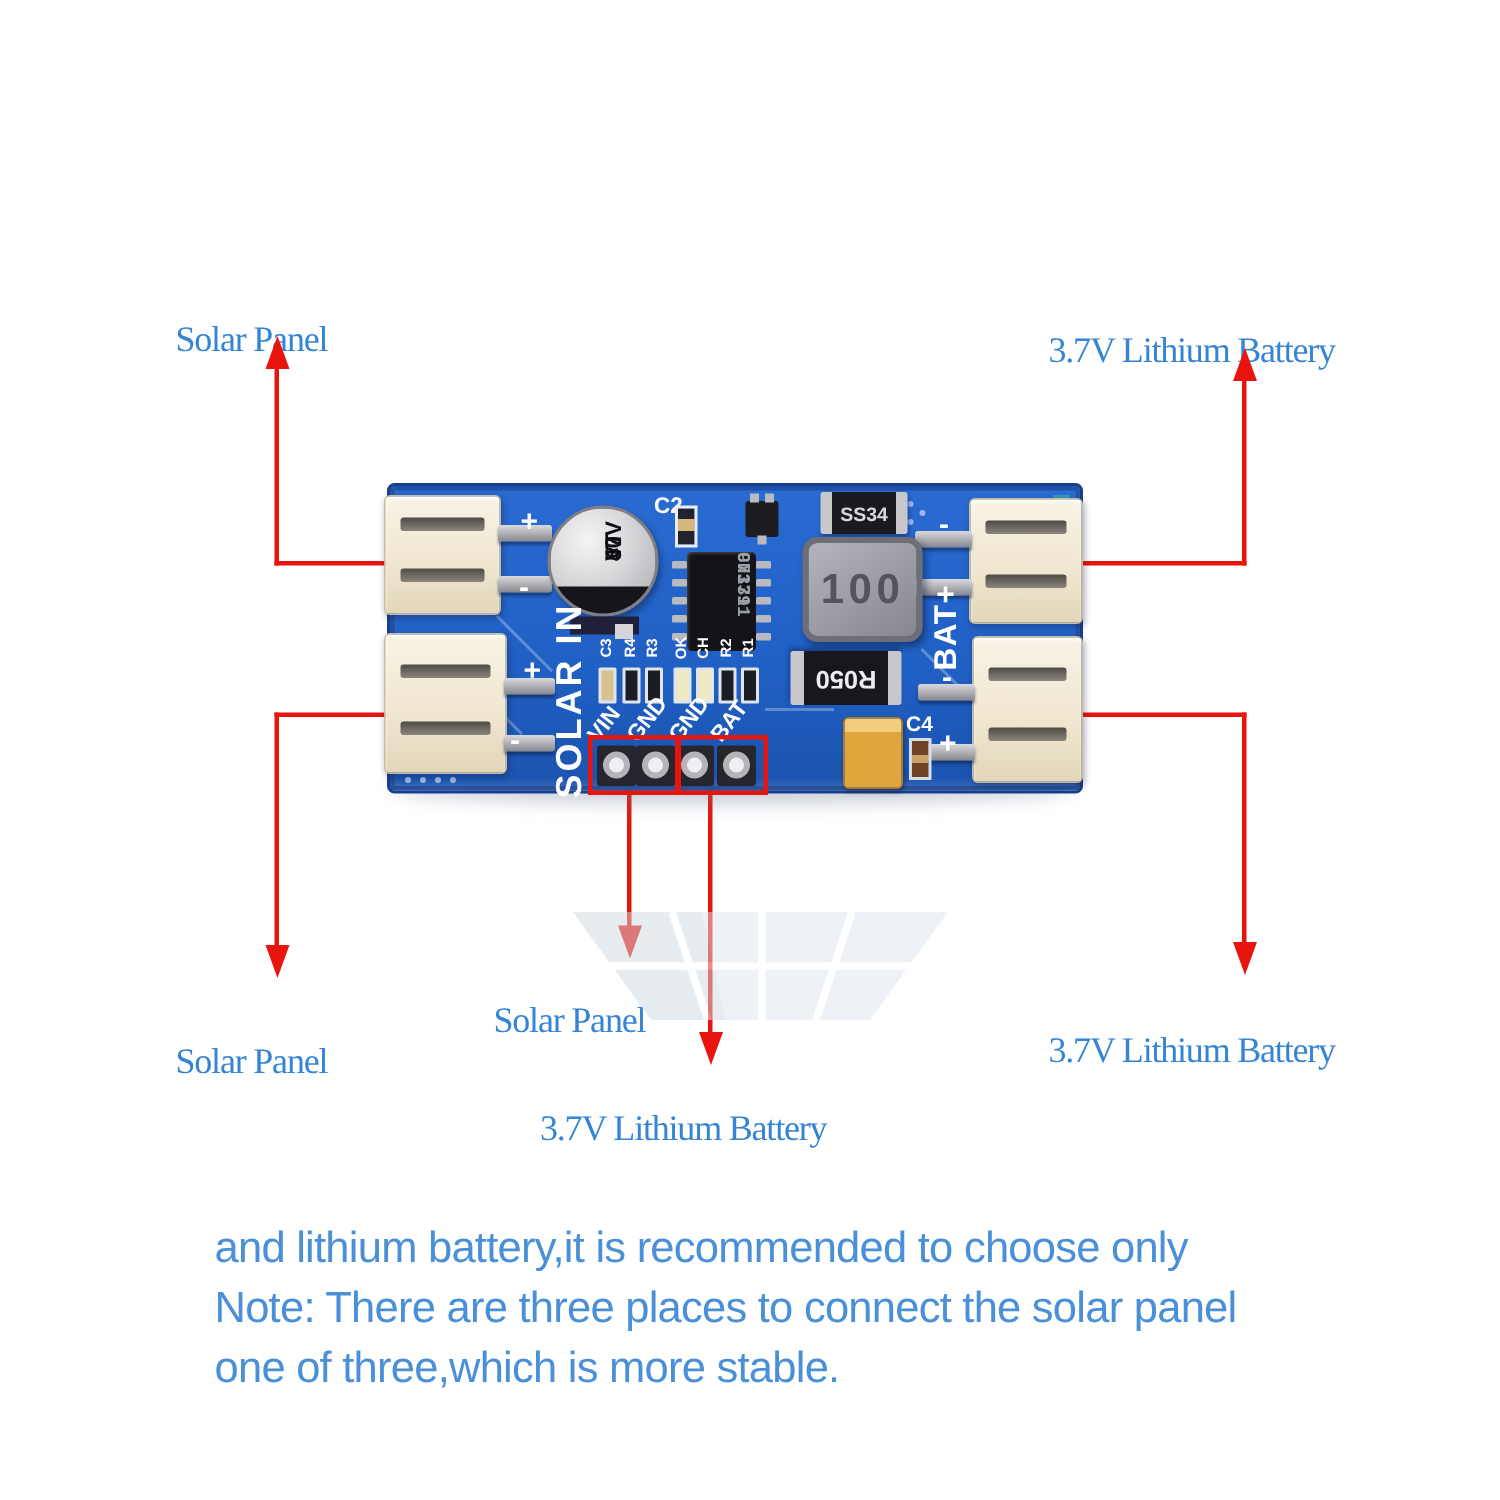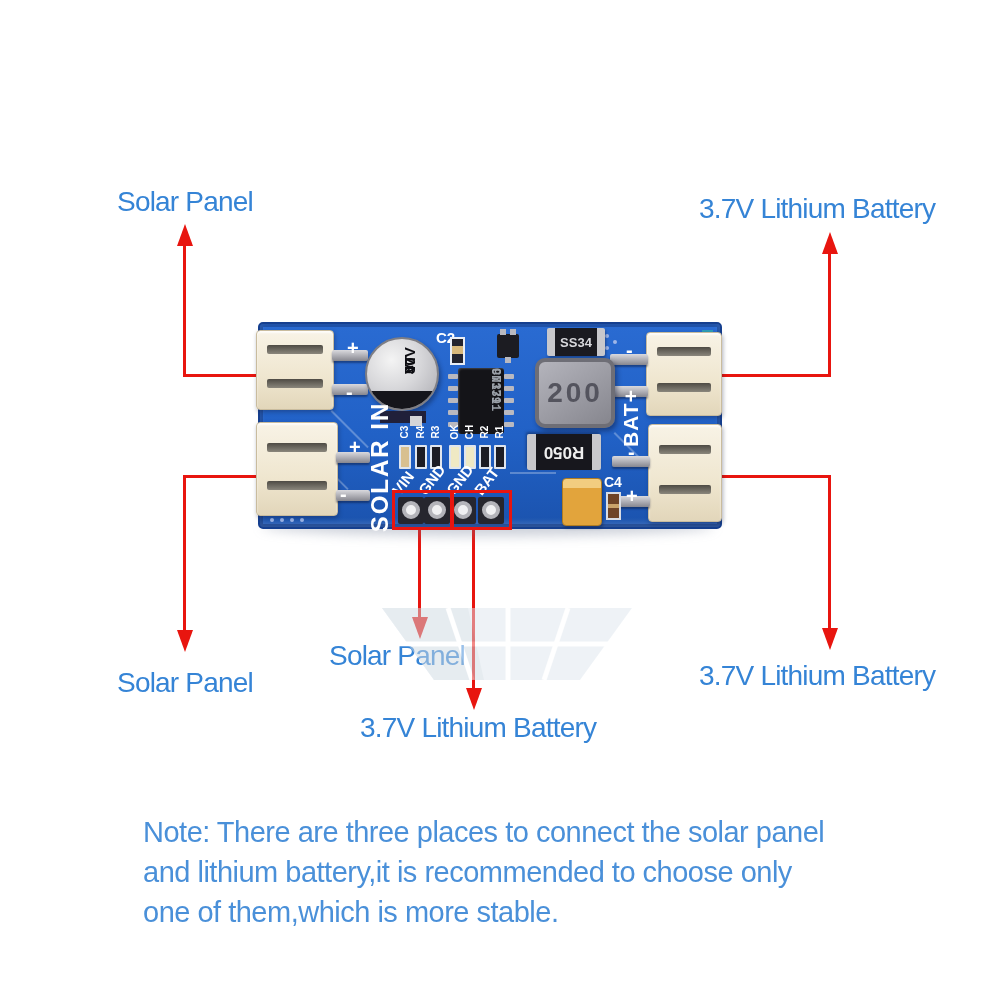--- a/index.html
+++ b/index.html
@@ -2,22 +2,22 @@
 <html><head>
 <meta charset="utf-8">
 <style>
   html,body{margin:0;padding:0;background:#fff;}
   .canvas{
     position:relative;width:1000px;height:1000px;background:#ffffff;overflow:hidden;
     font-family:"Liberation Sans",sans-serif;
   }
   
   .lbl{
-    position:absolute;color:#3584d6;font-size:28px;letter-spacing:-0.8px;
-    white-space:nowrap;font-family:Liberation Sans, sans-serif;
+    position:absolute;color:#3584d6;font-size:24px;letter-spacing:-0.8px;
+    white-space:nowrap;font-family:Liberation Serif, serif;margin-top:28px;
   }
   
   .note{
     position:absolute;left:143px;top:812px;color:#4a90d9;font-size:29px;
     line-height:40px;letter-spacing:-0.5px;white-space:nowrap;
   }
   
   .rl{position:absolute;background:#e8150f;}
   .hline{height:3px;}
   .vline{width:3px;}
@@ -240,21 +240,21 @@
     <div class="ic-text" style="left:188px;top:56px;width:66px;height:42px;">
       <div>CN3791</div>
       <div>97131</div>
     </div>
 
     <div class="diode" style="left:287px;top:4px;width:58px;height:28px;">
       <span>SS34</span>
     </div>
 
     <div class="inductor" style="left:275px;top:34px;width:80px;height:70px;">
-      <span>200</span>
+      <span>100</span>
     </div>
 
     <div class="r050" style="left:267px;top:110px;width:74px;height:36px;">
       <span>R050</span>
     </div>
 
     <div class="tant" style="left:302px;top:154px;width:40px;height:48px;"></div>
     <div class="silk" style="left:344px;top:150px;font-size:14px;">C4</div>
     <div style="left:346px;top:168px;width:15px;height:28px;border:2px solid #d8dce4;background:linear-gradient(180deg,#6e4326 0 40%,#caa36a 40% 60%,#6e4326 60%);"></div>
 
@@ -293,18 +293,18 @@
     <div class="pad-cell" style="left:218px;top:173px;">
         <div class="pad-ring" style="left:4px;top:4px;"></div>
       </div>
   </div>
 
   <div class="hlbox" style="left:392px;top:490px;width:56px;height:34px;"></div>
   <div class="hlbox" style="left:450px;top:490px;width:56px;height:34px;"></div>
 
 
   <div class="note">
+    <div>and lithium battery,it is recommended to choose only</div>
     <div>Note: There are three places to connect the solar panel</div>
-    <div>and lithium battery,it is recommended to choose only</div>
-    <div>one of them,which is more stable.</div>
+    <div>one of three,which is more stable.</div>
   </div>
 
 </div>
 
 </body></html>

